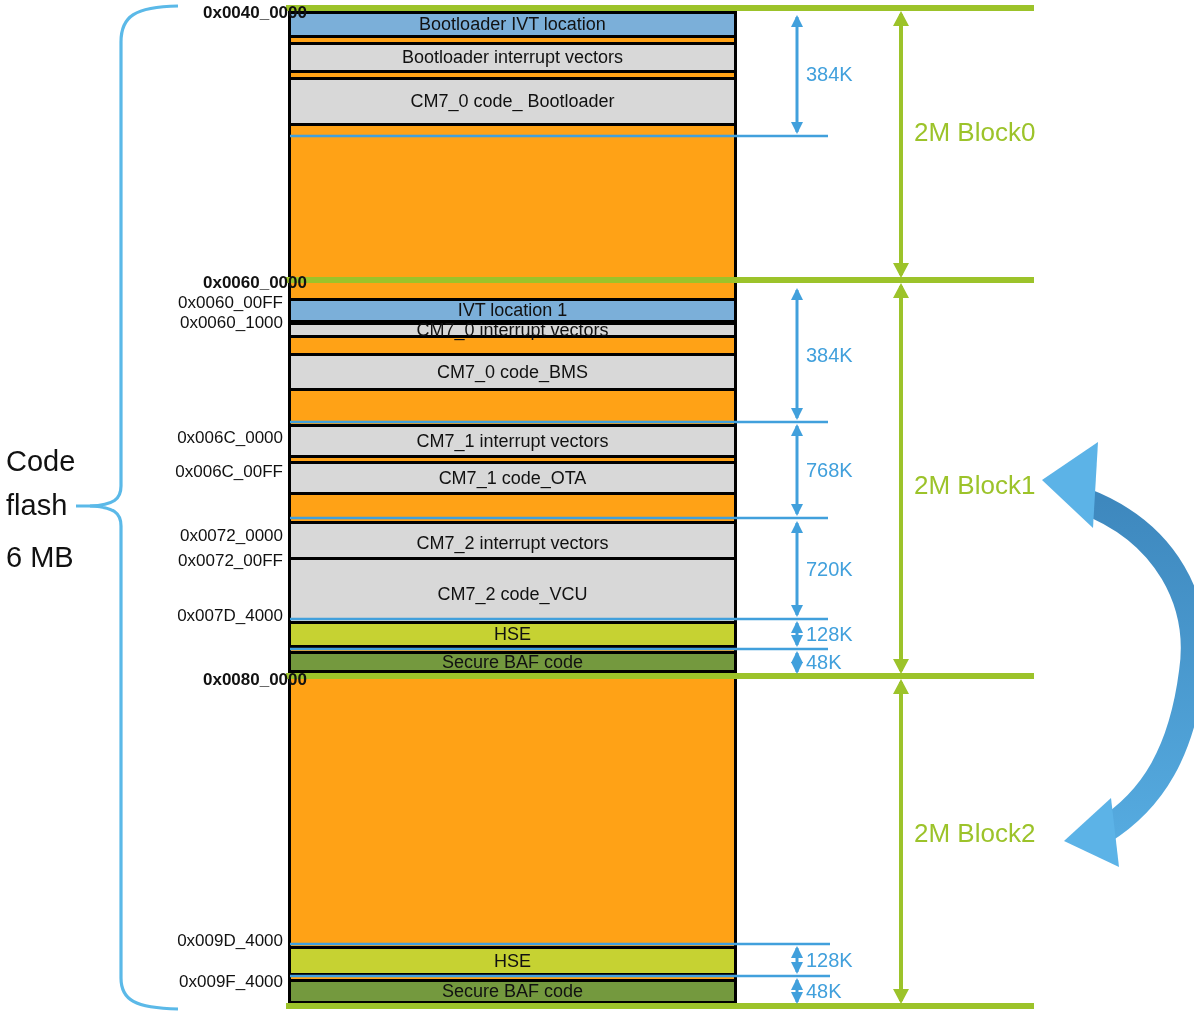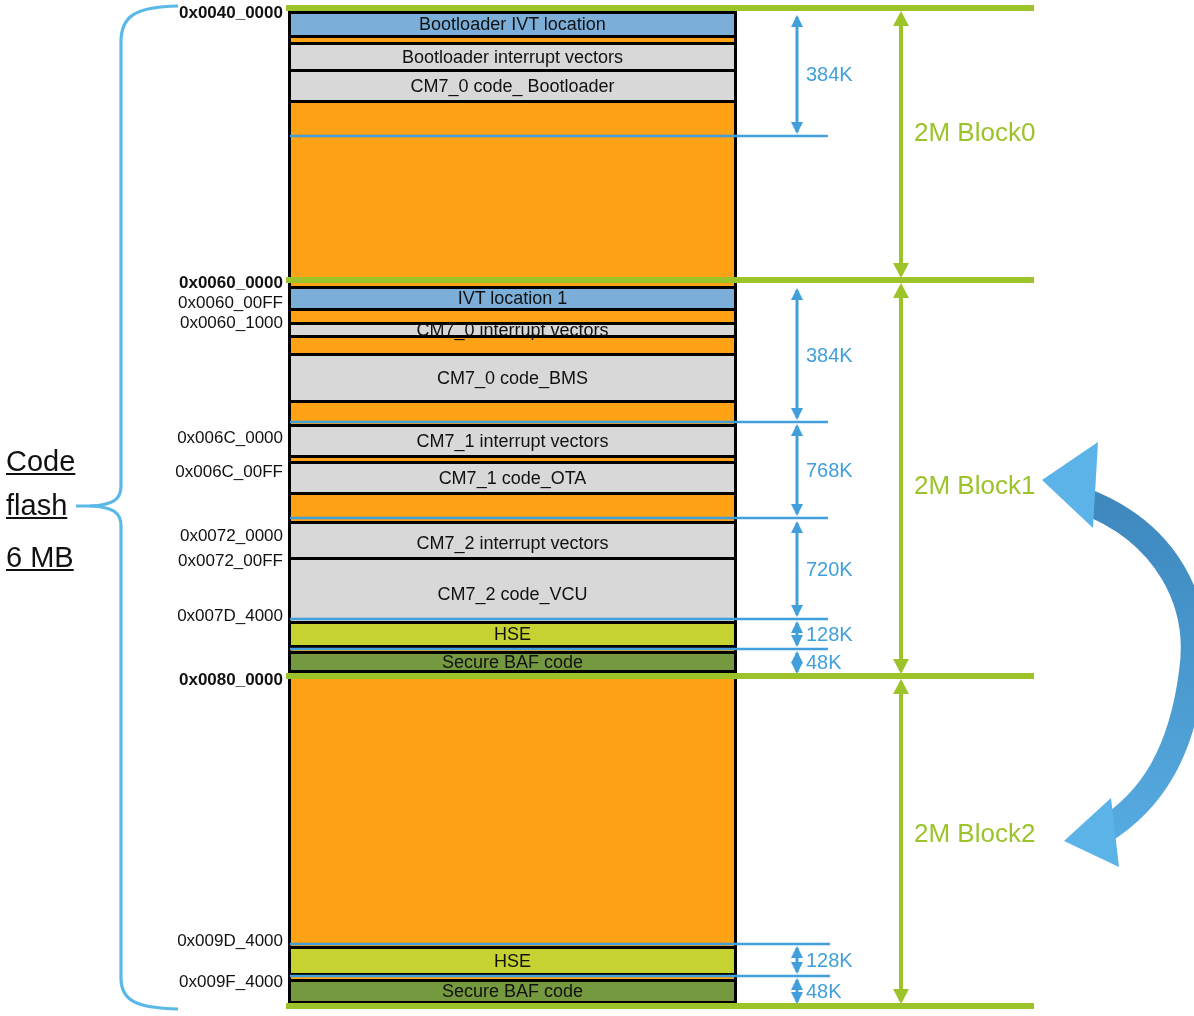--- a/index.html
+++ b/index.html
@@ -27,31 +27,31 @@
   .b-stroke{stroke:var(--dim-blue);}
   .br-stroke{stroke:var(--bracket-blue);}
   .g-fill{fill:var(--accent-green);}
   .b-fill{fill:var(--dim-blue);}
   .ota-head{fill:var(--ota-head);}
   
   .addr{
     position:absolute;left:0;width:283px;text-align:right;font-size:17px;
     color:#111;z-index:4;white-space:nowrap;
   }
-  .addr.bold{font-weight:bold;}
+  .addr.bold{font-weight:bold;padding-left:24px;}
   .size-label{
     position:absolute;left:806px;font-size:20px;color:var(--dim-blue);
     z-index:4;white-space:nowrap;
   }
   .block-label{
     position:absolute;left:914px;font-size:26px;color:var(--accent-green);
     z-index:4;white-space:nowrap;
   }
   .codeflash{
-    position:absolute;left:6px;font-size:29px;color:#111;z-index:4;white-space:nowrap;text-decoration:underline;
+    position:absolute;left:6px;font-size:29px;color:#111;z-index:4;white-space:nowrap;
   }
   #hw-ota-label{
     position:absolute;left:1028px;top:618px;font-size:38px;color:var(--ota-blue);
     z-index:4;white-space:nowrap;
   }
 </style>
 </head>
 <body>
 
 <div id="canvas">
@@ -74,30 +74,30 @@
   <div class="addr" style="top:972px">0x009F_4000</div>
 
   <div id="flash-column"></div>
 
   <div class="seg seg-code" style="top:42px;height:31px">
       <span>Bootloader interrupt vectors</span>
     </div>
   <div class="seg seg-ivt" style="top:11px;height:27px">
       <span>Bootloader IVT location</span>
     </div>
-  <div class="seg seg-code" style="top:69px;height:34px">
+  <div class="seg seg-code" style="top:77px;height:49px">
       <span>CM7_0 code_ Bootloader</span>
     </div>
-  <div class="seg seg-ivt" style="top:286px;height:25px">
+  <div class="seg seg-ivt" style="top:298px;height:25px">
       <span>IVT location 1</span>
     </div>
   <div class="seg seg-code" style="top:322px;height:16px">
       <span>CM7_0 interrupt vectors</span>
     </div>
-  <div class="seg seg-code" style="top:353px;height:50px">
+  <div class="seg seg-code" style="top:353px;height:38px">
       <span>CM7_0 code_BMS</span>
     </div>
   <div class="seg seg-code" style="top:424px;height:34px">
       <span>CM7_1 interrupt vectors</span>
     </div>
   <div class="seg seg-code" style="top:461px;height:34px">
       <span>CM7_1 code_OTA</span>
     </div>
   <div class="seg seg-code" style="top:521px;height:44px">
       <span>CM7_2 interrupt vectors</span>

